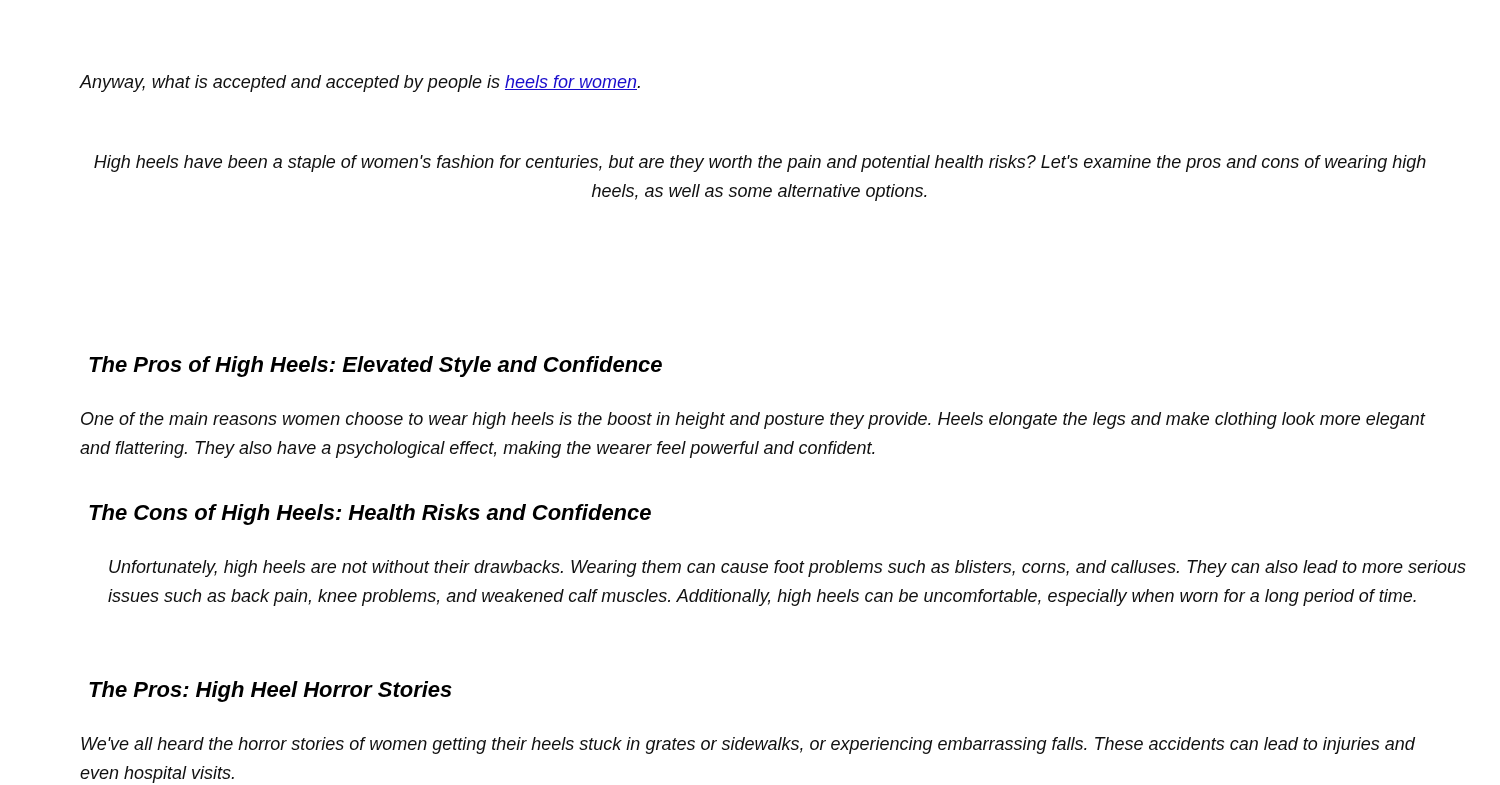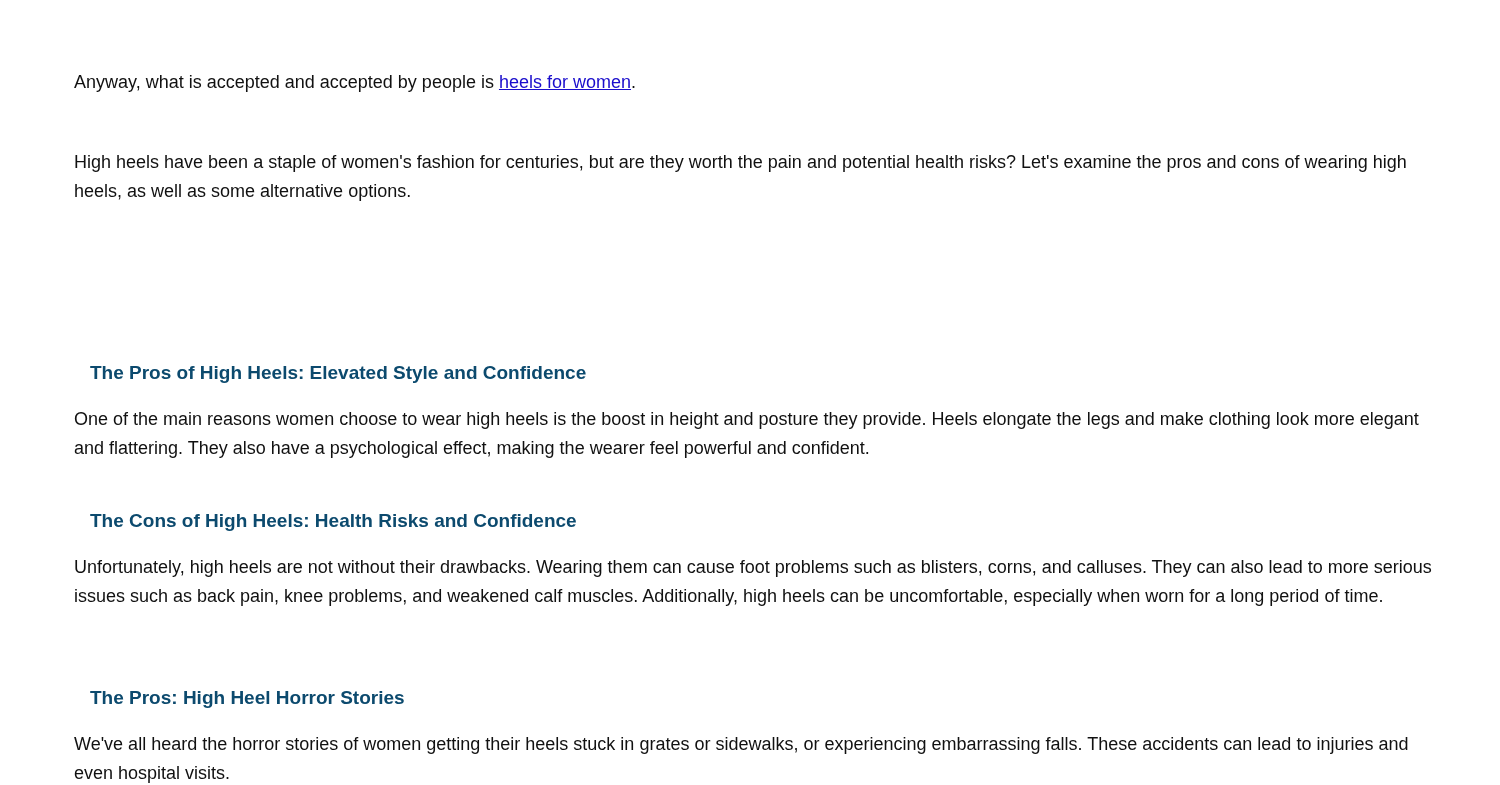--- a/index.html
+++ b/index.html
@@ -1,30 +1,30 @@
 <!DOCTYPE html>
 <html><head>
   <meta charset="utf-8">
   <style>
     html, body { margin: 0; padding: 0; background: #ffffff; }
     body {
       width: 1500px; height: 785px; overflow: hidden;
       font-family: "Liberation Sans", sans-serif;
       color: #111111;
     }
-    .content { position: absolute; left: 74px; width: 1360px; }
+    .content { position: absolute; left: 80px; width: 1360px; font-style: italic; }
     p { margin: 0; font-size: 18px; line-height: 28.5px; }
-    h2 { margin: 16px; font-size: 19px; font-weight: bold; line-height: 30px; color: #0c4a6e; }
+    h2 { margin: 8px; font-size: 22px; font-weight: bold; line-height: 30px; color: #000000; }
     a { color: #1a0dcc; text-decoration: underline; }
     .p1 { position: absolute; top: 68px; }
-    .p2 { position: absolute; top: 148px; }
+    .p2 { position: absolute; top: 148px; text-align: center; }
     .h-pros { position: absolute; top: 342px; }
     .p3 { position: absolute; top: 405px; }
     .h-cons { position: absolute; top: 490px; }
-    .p4 { position: absolute; top: 553px; }
+    .p4 { position: absolute; top: 553px; margin-left: 28px; }
     .h-ugly { position: absolute; top: 667px; }
     .p5 { position: absolute; top: 730px; }
   </style>
 </head>
 <body>
 
 <div class="content p1">
   <p><span>Anyway, what is accepted and accepted by people is </span><a href="#">heels for women</a><span>.</span></p>
 </div>
 

